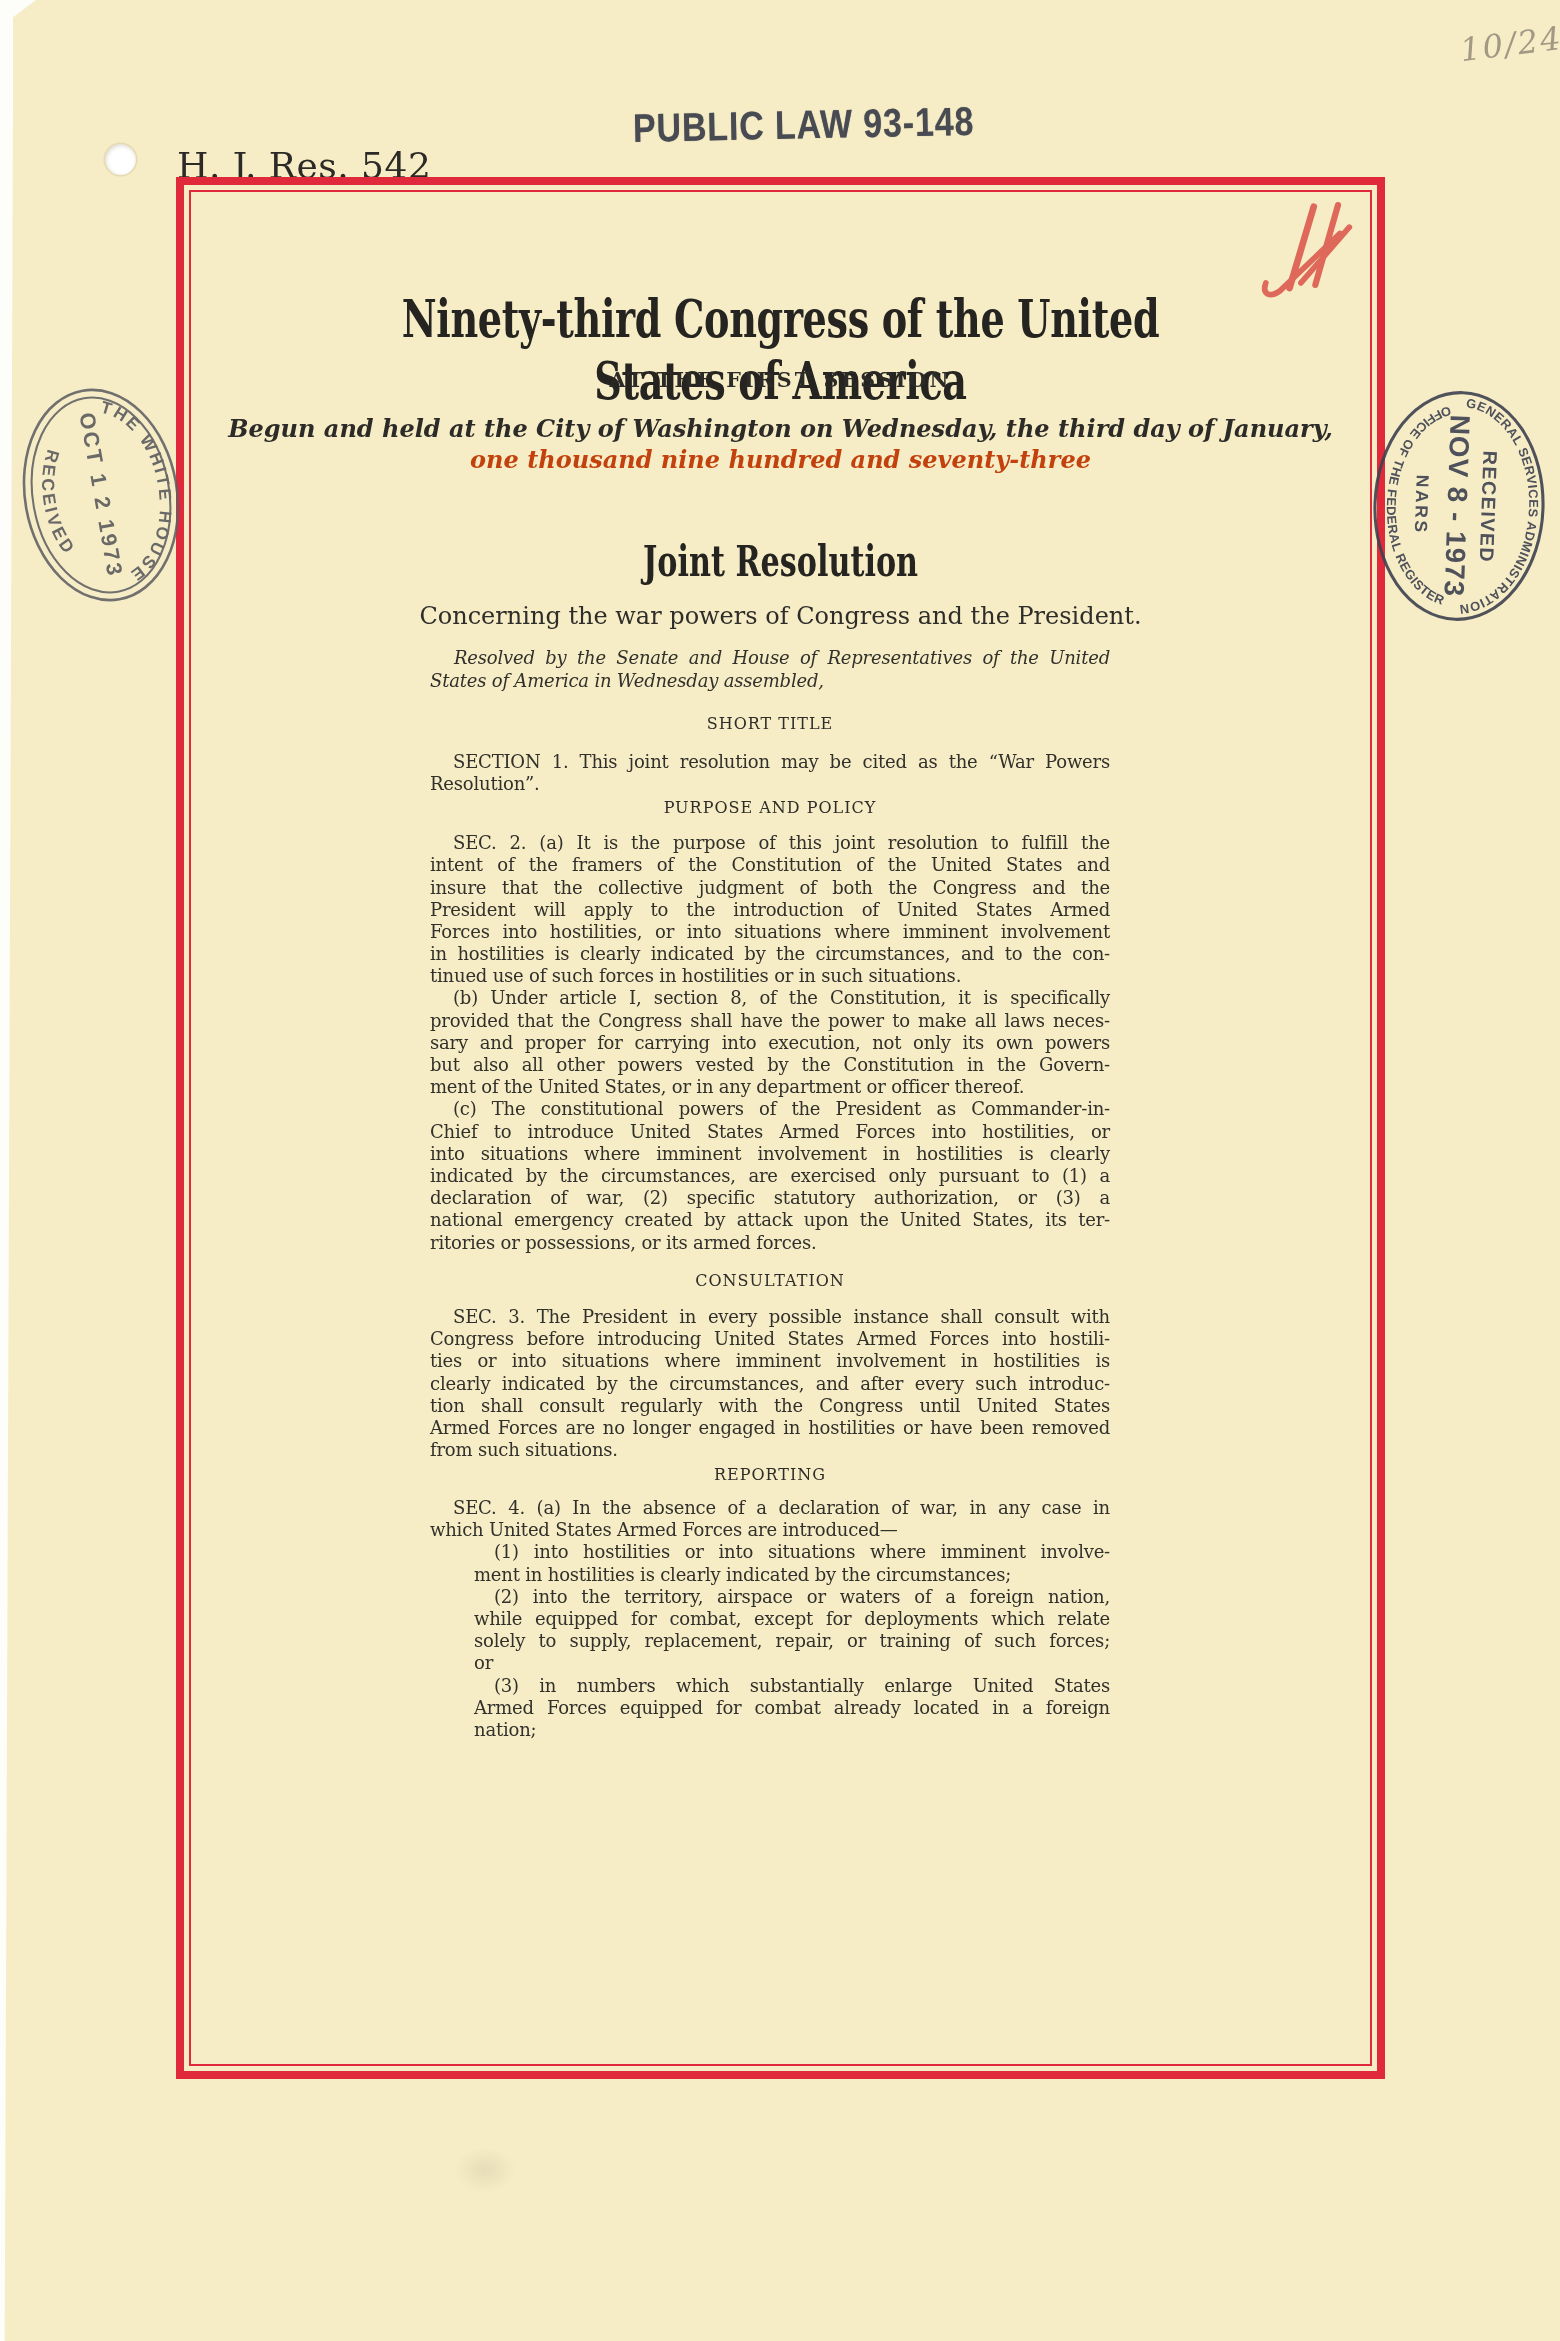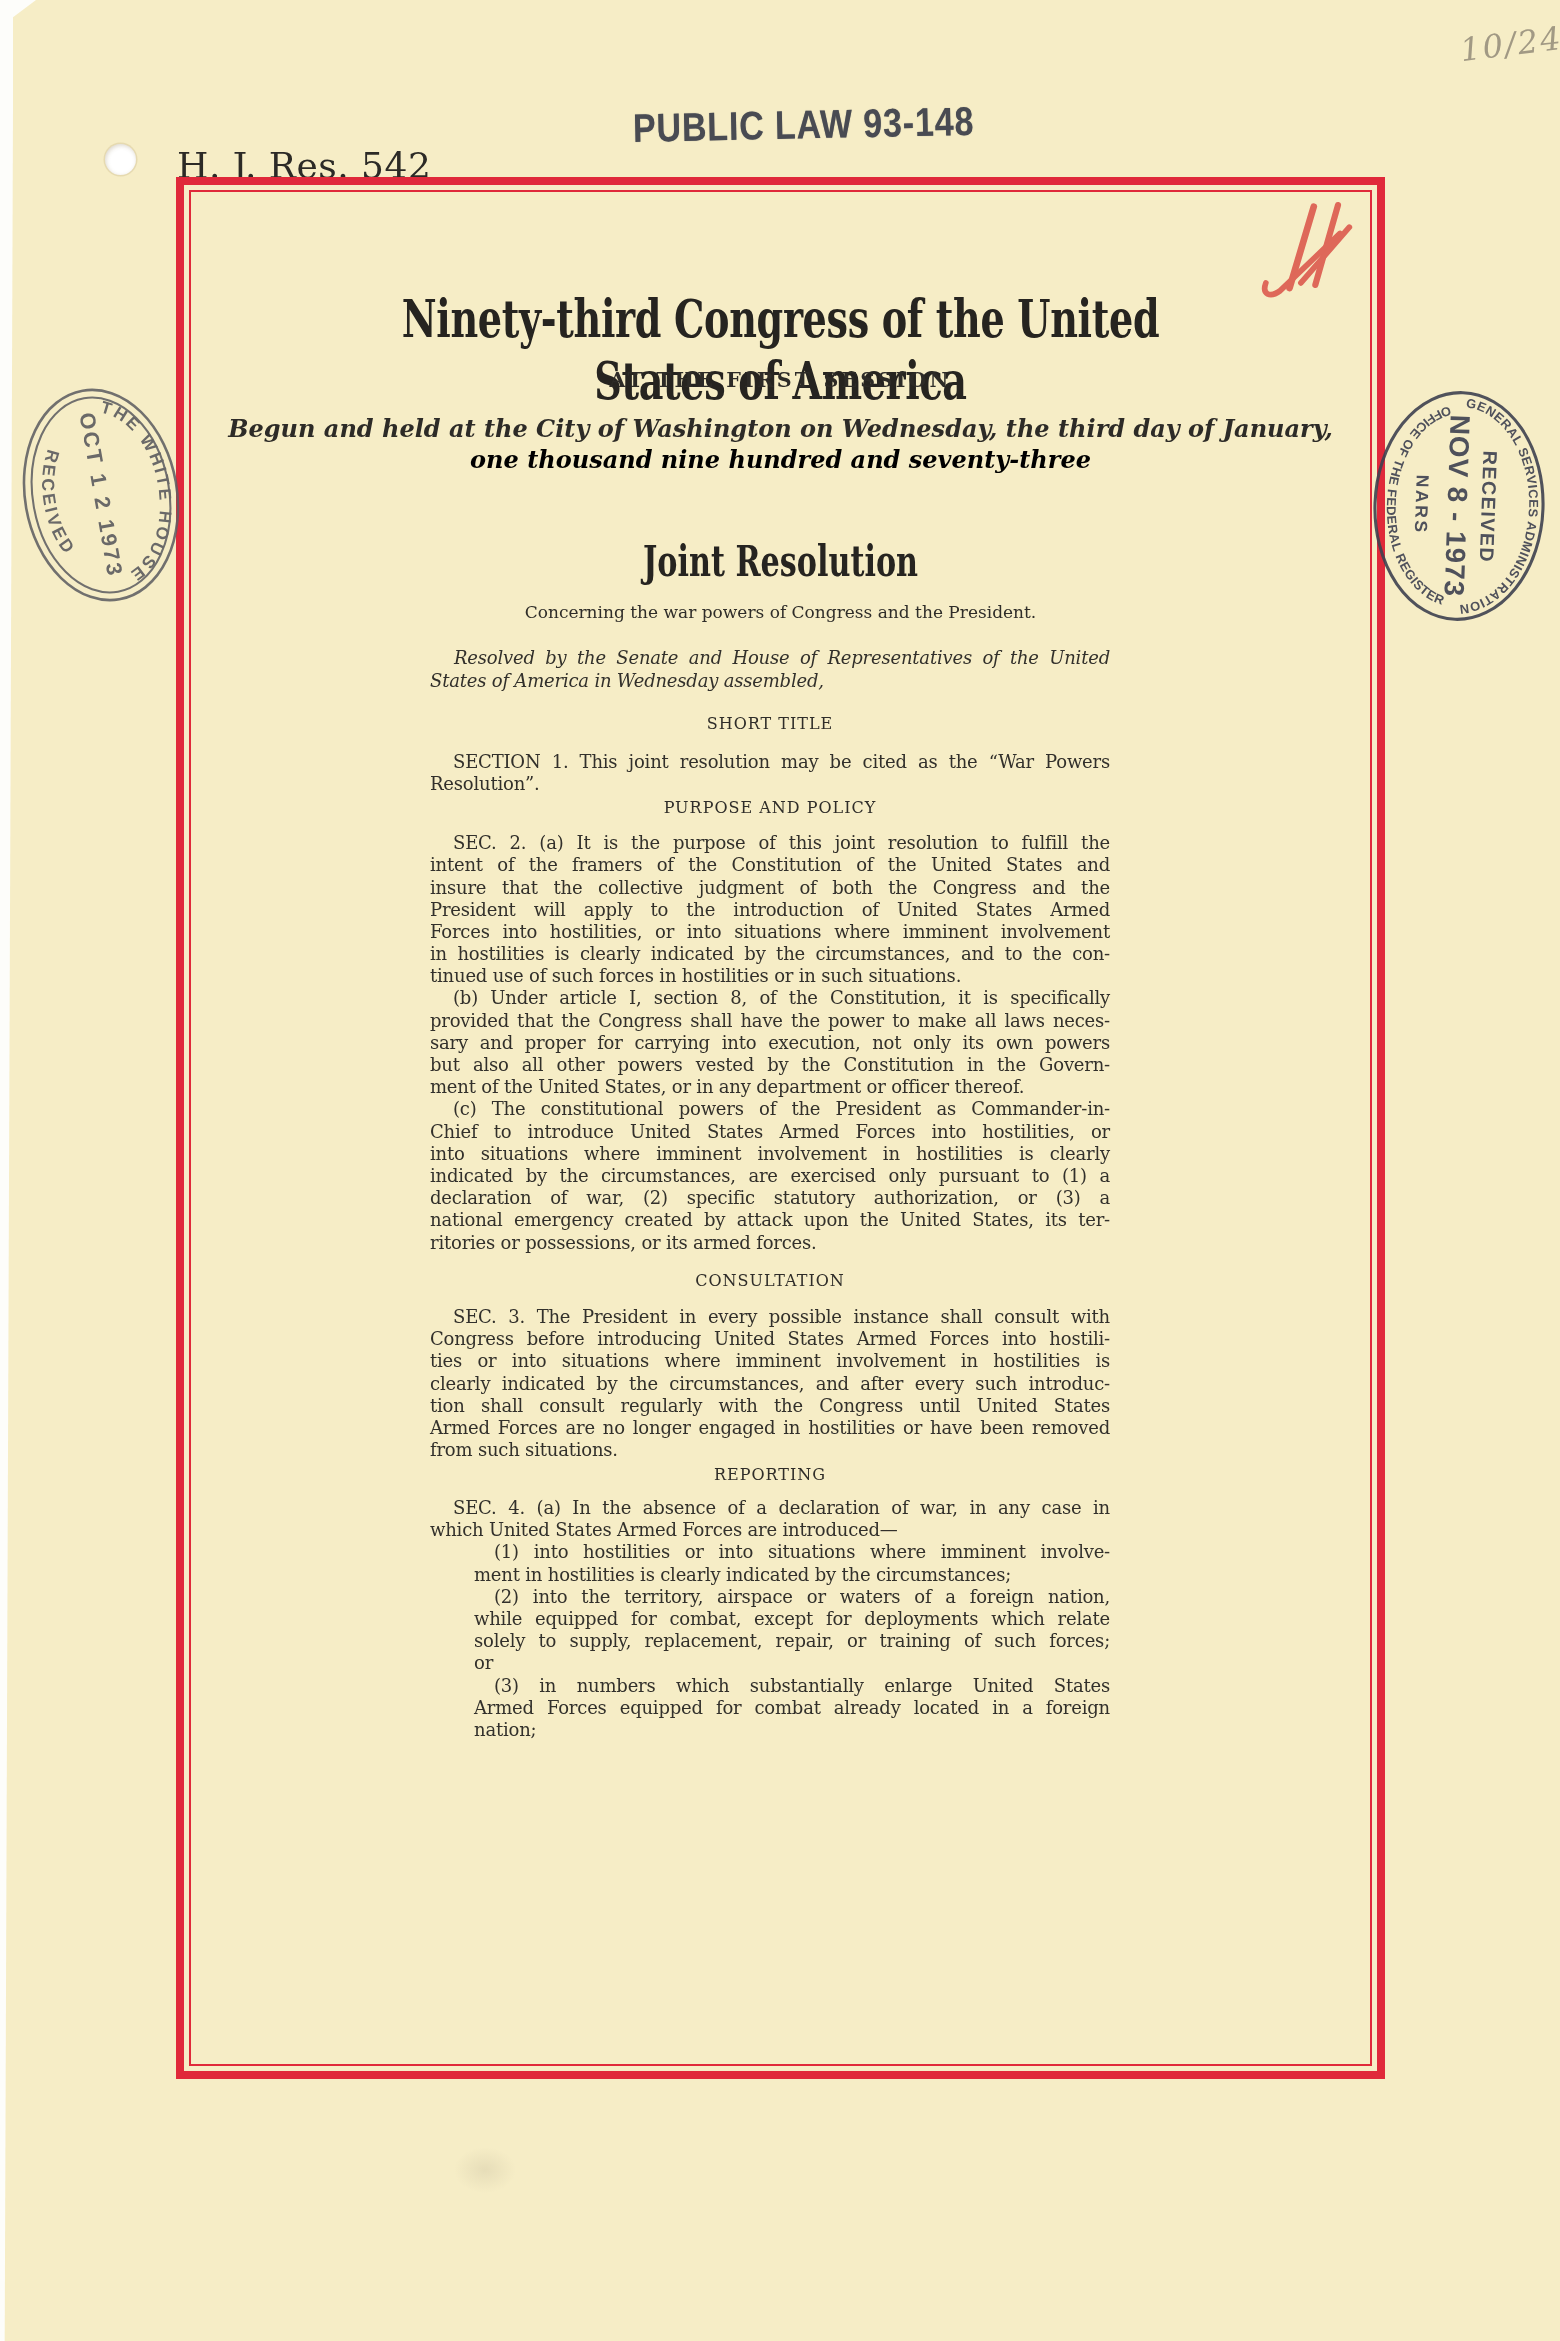--- a/index.html
+++ b/index.html
@@ -28,25 +28,25 @@
         border:8.3px solid var(--red);box-sizing:border-box;}
   .red-border-inner{position:absolute;inset:4.6px;border:2.1px solid var(--red);}
 
   .congress-title{position:absolute;left:176px;top:287px;width:1209px;text-align:center;
         font-weight:bold;font-size:53px;letter-spacing:-0.5px;transform:scaleX(.72);color:#262420;}
   .session-line{position:absolute;left:176px;top:368px;width:1209px;text-align:center;
         font-weight:bold;font-size:20.6px;letter-spacing:3.1px;color:#2d2b27;}
   .convened-1{position:absolute;left:176px;top:414px;width:1209px;text-align:center;
         font-weight:bold;font-style:italic;font-size:24px;color:#2d2b27;}
   .convened-2{position:absolute;left:176px;top:445px;width:1209px;text-align:center;
-        font-weight:bold;font-style:italic;font-size:24px;color:#000000;}
+        font-weight:bold;font-style:italic;font-size:24px;color:#c2410c;}
   .doc-type{position:absolute;left:176px;top:537px;width:1209px;text-align:center;
         font-weight:bold;font-size:42px;transform:scaleX(.72);color:#262420;}
   .subject-line{position:absolute;left:176px;top:602px;width:1209px;text-align:center;
-        font-size:17px;color:#2f2d29;}
+        font-size:24px;color:#2f2d29;}
 
   .heading{position:absolute;left:430px;width:680px;text-align:center;font-size:16px;
         letter-spacing:1px;color:#2f2d29;}
 
   .col{position:absolute;left:430px;top:0;width:680px;height:100%;}
   .line{position:absolute;left:0;right:0;height:22px;font-size:18px;line-height:22px;
         letter-spacing:-0.2px;text-align:justify;color:var(--ink);box-sizing:border-box;}
   .line::after{content:"";display:inline-block;width:100%;height:0;}
   .line.last{text-align:left;}
   .line.last::after{content:none;}

